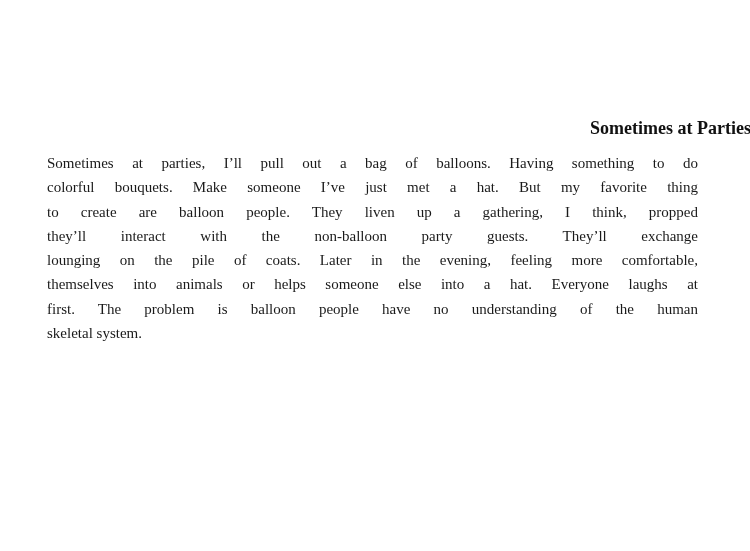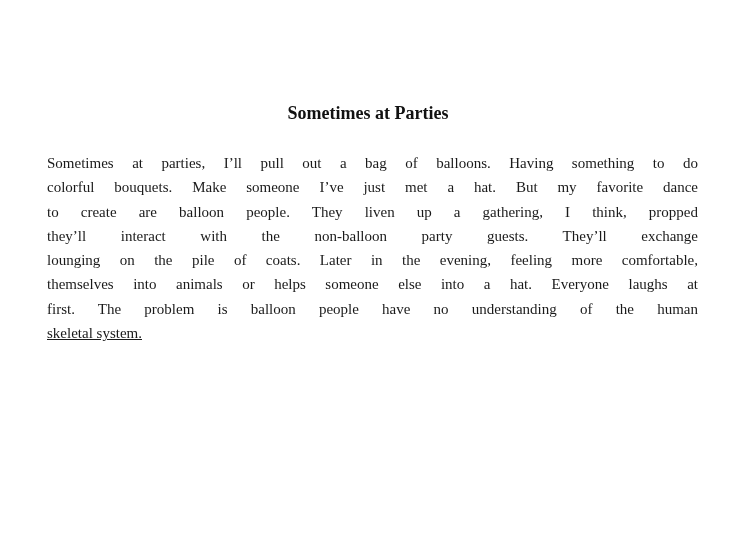--- a/index.html
+++ b/index.html
@@ -20,56 +20,55 @@
       left: 0;
       top: 0;
       width: 750px;
       height: 551px;
     }
     .title {
       position: absolute;
       left: 0;
       width: 736px;
       top: 101px;
-      text-align: center;
+      text-align: right;
       font-weight: bold;
       font-size: 18px;
       line-height: 24px;
-      margin: 0;
+      margin: 15px;
       color: #111111;
     }
     .body {
       position: absolute;
       left: 43px;
       top: 147px;
       width: 651px;
       margin: 4px;
       font-size: 15px;
       line-height: 24.3px;
     }
     .line {
       display: block;
       text-align: justify;
       text-align-last: justify;
       white-space: nowrap;
       height: 24.3px;
     }
     .line.last {
       text-align-last: left;
-      text-decoration: underline;
     }
   </style>
 </head>
 <body>
 
 <div class="page">
   <h1 class="title">Sometimes at Parties</h1>
   <div class="body">
     <span class="line">Sometimes at parties, I’ll pull out a bag of balloons. Having something to do</span>
-    <span class="line">colorful bouquets. Make someone I’ve just met a hat. But my favorite dance</span>
+    <span class="line">colorful bouquets. Make someone I’ve just met a hat. But my favorite thing</span>
     <span class="line">to create are balloon people. They liven up a gathering, I think, propped</span>
     <span class="line">they’ll interact with the non-balloon party guests. They’ll exchange</span>
     <span class="line">lounging on the pile of coats. Later in the evening, feeling more comfortable,</span>
     <span class="line">themselves into animals or helps someone else into a hat. Everyone laughs at</span>
     <span class="line">first. The problem is balloon people have no understanding of the human</span>
     <span class="line last">skeletal system.</span>
   </div>
 </div>
 
 </body></html>

